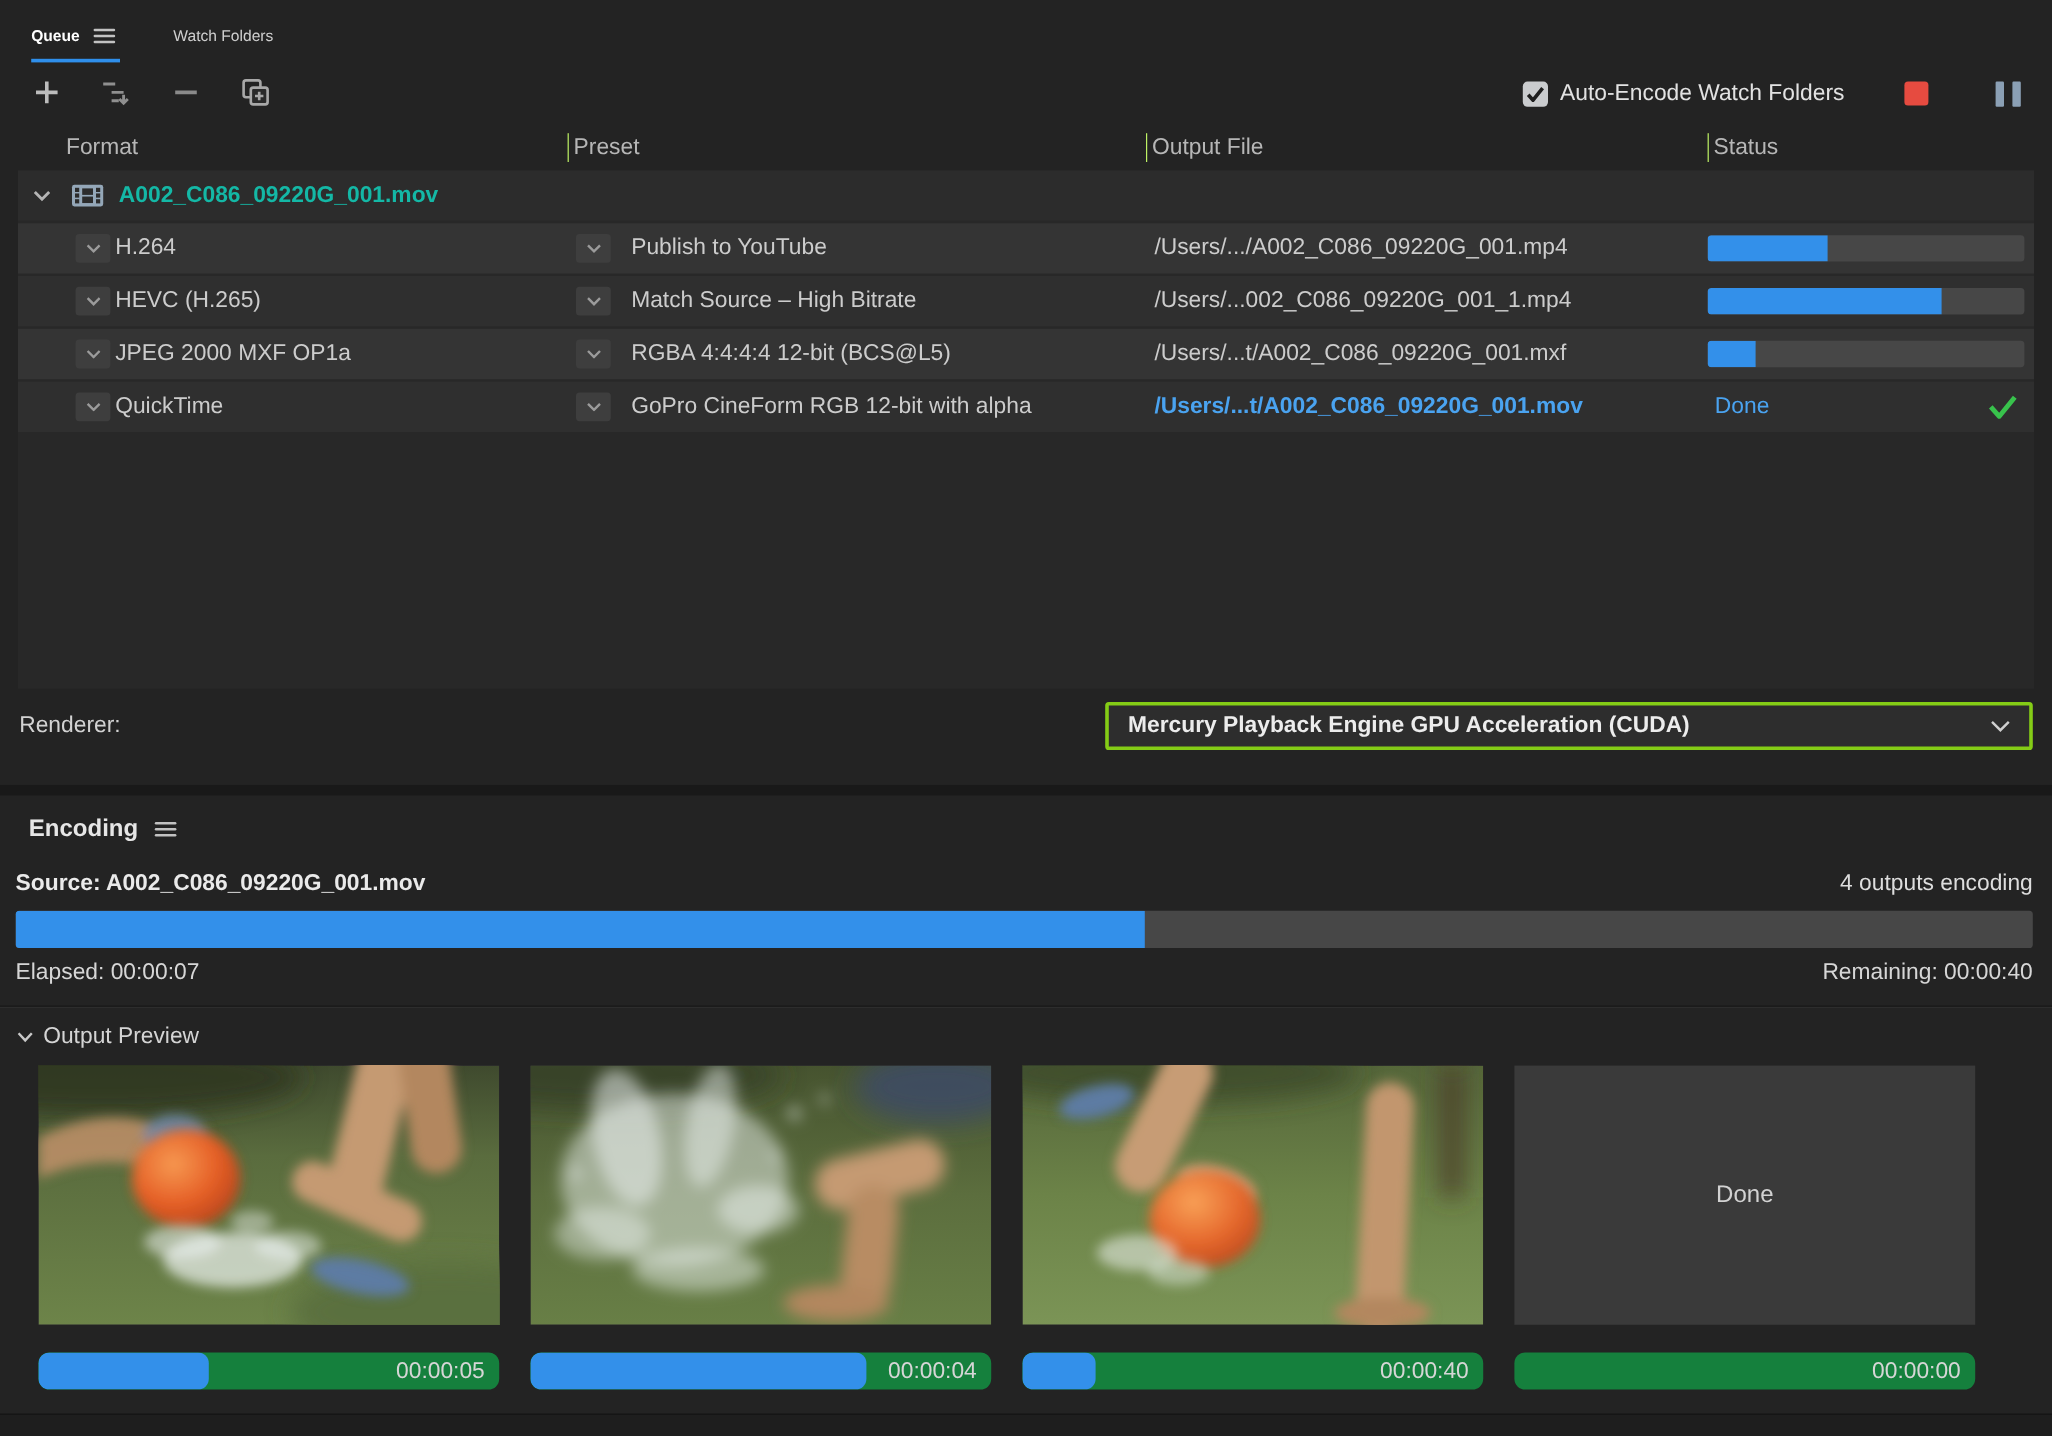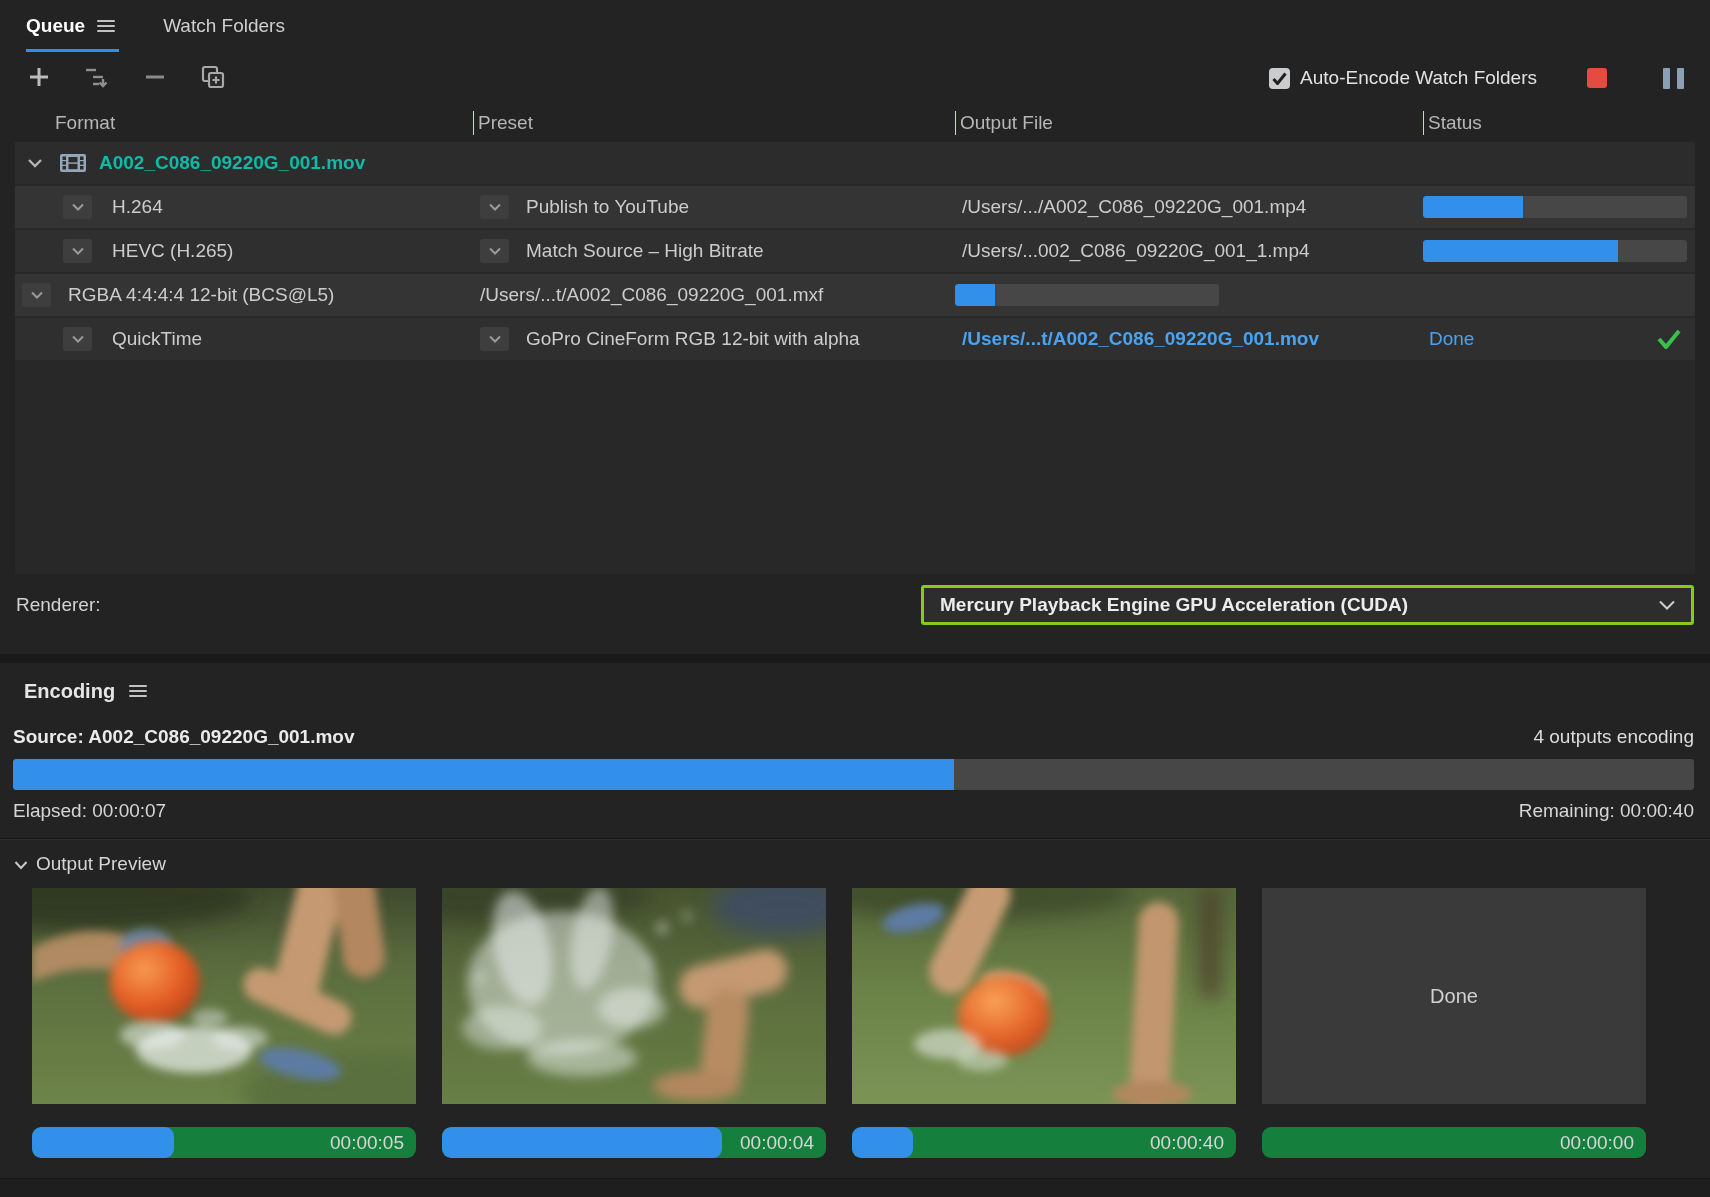--- a/index.html
+++ b/index.html
@@ -11,21 +11,21 @@
     overflow:hidden;
     cursor:default;
     position:relative;
   }
   [data-interactable="true"]{ cursor:pointer; }
 
   
   .queue-panel{ width:1710px; height:654px; background:#232323; position:relative; }
 
   .tabs-row{ display:flex; align-items:flex-end; height:52px; padding-left:26px; }
-  .tab{ display:flex; align-items:center; gap:12px; font-size:19px; color:#cfcfcf;
+  .tab{ display:flex; align-items:center; gap:12px; font-size:13px; color:#cfcfcf;
         padding:0 4px 12px 0; border-bottom:3px solid transparent; }
   .tab.active{ color:#ffffff; font-weight:700; border-bottom-color:#2f8feb; }
   .tab + .tab{ margin-left:44px;text-align:right; }
   .menu-icon{ display:inline-flex; flex-direction:column; gap:3px; width:18px; }
   .menu-icon i{ display:block; height:2px; background:#c2c2c2; border-radius:1px; }
 
   .toolbar{ display:flex; align-items:center; height:52px; padding:0 26px; }
   .tbtn{ background:none; border:none; padding:0; display:flex; align-items:center; justify-content:center;
          width:26px; height:26px; }
   .tbtn + .tbtn{ margin-left:32px; }
@@ -49,21 +49,21 @@
                padding-left:12px; }
   .chev-plain{ display:flex; width:18px; }
   .film-wrap{ margin-left:14px; display:flex; }
   .source-name{ margin-left:12px; font-size:19px; font-weight:700; color:#14b8a6; }
 
   .encode-row{ height:42px; margin-bottom:2px; display:grid;
                grid-template-columns:458px 482px 468px 1fr; align-items:center; }
   .encode-row.odd{ background:#343434; }
   .encode-row.even{ background:#2f2f2f; }
   .cell{ display:flex; align-items:center; height:100%; font-size:19px; color:#cccccc; }
-  .c-format{ padding-left:48px; gap:20px; }
+  .c-format{ padding-left:48px; gap:4px; }
   .c-preset{ padding-left:7px; gap:17px; }
   .c-output{ padding-left:7px; }
   .c-status{ padding-left:0; }
   .dd{ width:29px; height:24px; background:#3e3e3e; border-radius:3px; display:flex;
        align-items:center; justify-content:center; flex:none; }
   .path{ white-space:nowrap; }
   .path.link{ color:#4aa3f0; font-weight:700; }
   .done-text{ color:#4aa3f0; font-size:19px; margin-left:6px; }
   .done-check{ margin-left:auto; margin-right:14px; display:flex; }
 
@@ -262,20 +262,28 @@
         <span class="path" data-interactable="true">/Users/...002_C086_09220G_001_1.mp4</span>
       </div>
       <div class="cell c-status">
         <div class="row-track" data-interactable="false">
           <div class="row-fill" data-interactable="false" style="width: 74%;"></div>
         </div>
       </div>
     </div>
 
     <div class="encode-row odd" data-interactable="true">
+      <div class="cell c-format">
+        <span class="dd" data-interactable="true">
+          <svg width="12" height="8" viewBox="0 0 12 8">
+              <path d="M1 1.5l5 5 5-5" stroke="#9b9b9b" stroke-width="2" fill="none"></path>
+            </svg>
+        </span>
+        <span data-interactable="false">JPEG 2000 MXF OP1a</span>
+      </div>
       <div class="cell c-preset">
         <span class="dd" data-interactable="true">
           <svg width="12" height="8" viewBox="0 0 12 8">
               <path d="M1 1.5l5 5 5-5" stroke="#9b9b9b" stroke-width="2" fill="none"></path>
             </svg>
         </span>
         <span data-interactable="false">RGBA 4:4:4:4 12-bit (BCS@L5)</span>
       </div>
       <div class="cell c-output">
         <span class="path" data-interactable="true">/Users/...t/A002_C086_09220G_001.mxf</span>

